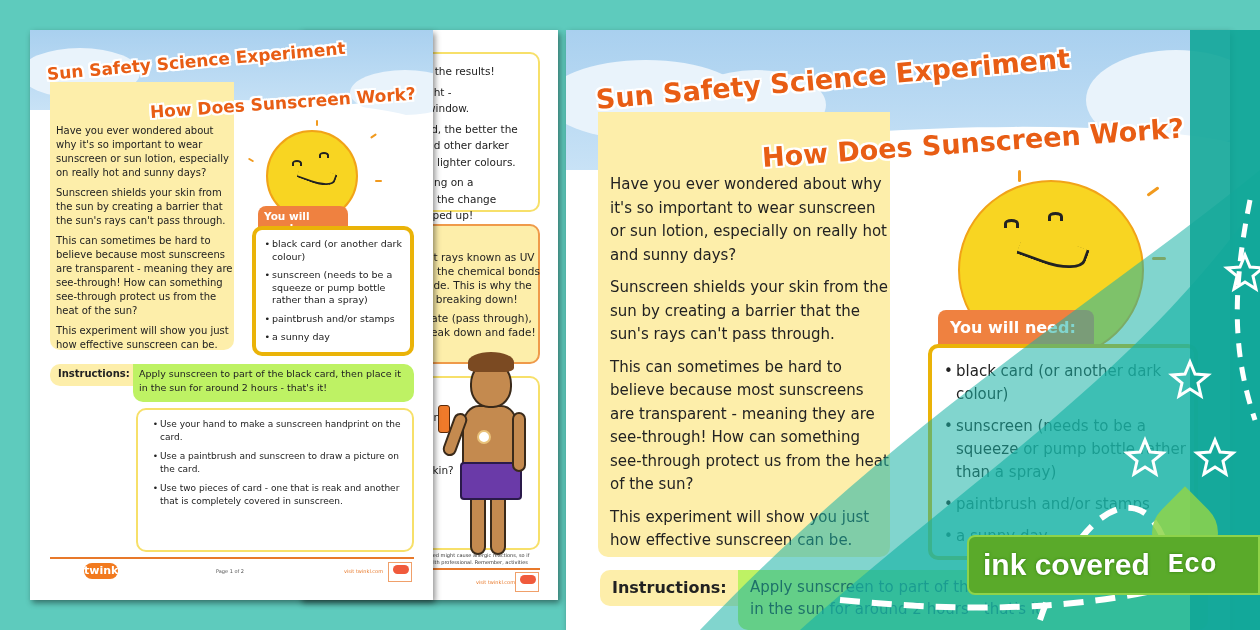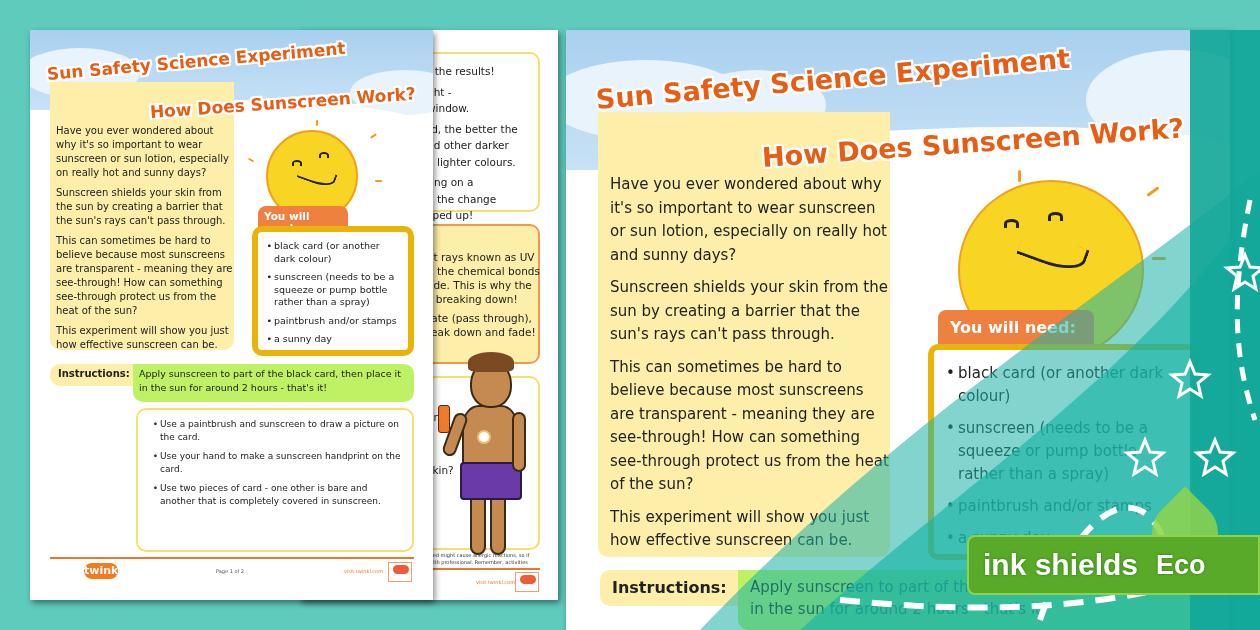--- a/index.html
+++ b/index.html
@@ -13,21 +13,21 @@
   .title1, .title2 { position: absolute; color: #e85d14; font-weight: bold; font-family: "DejaVu Sans", sans-serif; white-space: nowrap; text-shadow: -2px -2px 0 #fff, 2px -2px 0 #fff, -2px 2px 0 #fff, 2px 2px 0 #fff, 0 2px 0 #fff, 2px 0 0 #fff, 0 -2px 0 #fff, -2px 0 0 #fff; }
 
   .intro { position: absolute; background: #fdeeaa; border-radius: 0 0 10px 10px; color: #222; }
 
   .sun { position: absolute; border-radius: 50%; background: #f8d522; border: 2px solid #f1a318; }
   .ray { position: absolute; background: #f19a1e; border-radius: 2px; }
   .eye { position: absolute; border: 3px solid #222; border-bottom: none; border-radius: 50% 50% 0 0; }
   .mouth { position: absolute; border: 3px solid #222; border-top: none; border-left: none; border-radius: 0 0 60% 0; transform: rotate(20deg); }
 
   .need-tab { position: absolute; background: #ef8140; color: #fff; font-weight: bold; border-radius: 8px 8px 0 0; }
-  .need-box { position: absolute; background: #fff; border: 6px solid #eab308; border-radius: 10px; color: #222; }
+  .need-box { position: absolute; background: #fff; border: 4px solid #eab308; border-radius: 10px; color: #222; }
   .need-box li { list-style: none; position: relative; }
   .need-box li::before { content: "\2022"; position: absolute; left: -0.8em; }
 
   .instr { position: absolute; color: #222; }
   .instr-label { position: absolute; background: #fdeeaa; border-radius: 10px 0 0 10px; font-weight: bold; }
   .instr-body { position: absolute; background: #bef264; border-radius: 0 10px 10px 10px; }
 
   .ideas-label { position: absolute; background: #fdeeaa; border-radius: 10px 0 0 10px; font-weight: bold; color: #222; }
   .ideas-box { position: absolute; border: 2px solid #f7e06a; border-radius: 10px; background: #fff; color: #222; }
   .ideas-box li { list-style: none; position: relative; margin-bottom: 6px; }
@@ -141,23 +141,23 @@
 
   <div class="instr">
     <div class="instr-label" style="left:20px; top:334px; width:86px; height:22px; font-size:10px; padding:4px 8px;">Instructions:</div>
     <div class="instr-body" style="left:103px; top:334px; width:281px; height:38px; font-size:9.5px; line-height:14px; padding:3px 6px;">
       <div>Apply sunscreen to part of the black card, then place it</div>
       <div>in the sun for around 2 hours - that's it!</div>
     </div>
   </div>
 
   <ul class="ideas-box" style="left:106px; top:378px; width:278px; height:144px; font-size:9px; line-height:13px; padding:8px 10px 6px 22px;">
+    <li>Use your hand to make a sunscreen handprint on the card.</li>
     <li>Use a paintbrush and sunscreen to draw a picture on the card.</li>
-    <li>Use your hand to make a sunscreen handprint on the card.</li>
-    <li>Use two pieces of card - one other is bare and another that is completely covered in sunscreen.</li>
+    <li>Use two pieces of card - one that is reak and another that is completely covered in sunscreen.</li>
   </ul>
 
   <div class="footer-line" style="left:20px; top:527px; width:364px;"></div>
   <div class="twinkl-logo" style="left:18px; top:533px; width:34px; height:16px; font-size:11px; line-height:16px;margin-left:36px;">twinkl</div>
   <div class="footer-text" style="left:186px; top:538px; font-size:5px;">Page 1 of 2</div>
   <div class="footer-text" style="left:314px; top:538px; font-size:5px; color:#e8792a;">visit twinkl.com</div>
   <div class="badge" style="left:358px; top:532px; width:24px; height:20px;"></div>
 </div>
 
 <div class="page" style="left:566px; top:30px; width:664px; height:600px;">
@@ -211,15 +211,15 @@
   <g fill="none" stroke="#ffffff" stroke-width="3">
     <path d="M1190 362 l5 12 13 1 -10 8 3 13 -11 -7 -11 7 3 -13 -10 -8 13 -1 z"></path>
     <path d="M1145 440 l5 12 13 1 -10 8 3 13 -11 -7 -11 7 3 -13 -10 -8 13 -1 z"></path>
     <path d="M1215 440 l5 12 13 1 -10 8 3 13 -11 -7 -11 7 3 -13 -10 -8 13 -1 z"></path>
     <path d="M1245 255 l5 12 13 1 -10 8 3 13 -11 -7 -11 7 3 -13 -10 -8 13 -1 z"></path>
   </g>
 </svg>
 
 <div class="drop" style="left:1152px; top:500px; width:66px; height:66px;"></div>
 <div class="eco-badge" style="left:967px; top:535px; width:293px; height:60px; border-radius:8px 0 0 8px;">
-  <span style="font-size:30px; padding-left:14px; text-shadow:0 0 3px #2e7a10;">ink shields</span>
-  <span style="font-size:27px; margin-left:18px; text-shadow:0 0 3px #2e7a10;">Eco</span>
+  <span style="font-size:30px; padding-left:14px; text-shadow:0 0 3px #2e7a10;">ink covered</span>
+  <span style="font-size:27px; margin-left:18px; text-shadow:0 0 3px #2e7a10;font-family:Liberation Mono, monospace;">Eco</span>
 </div>
 
 </body></html>

